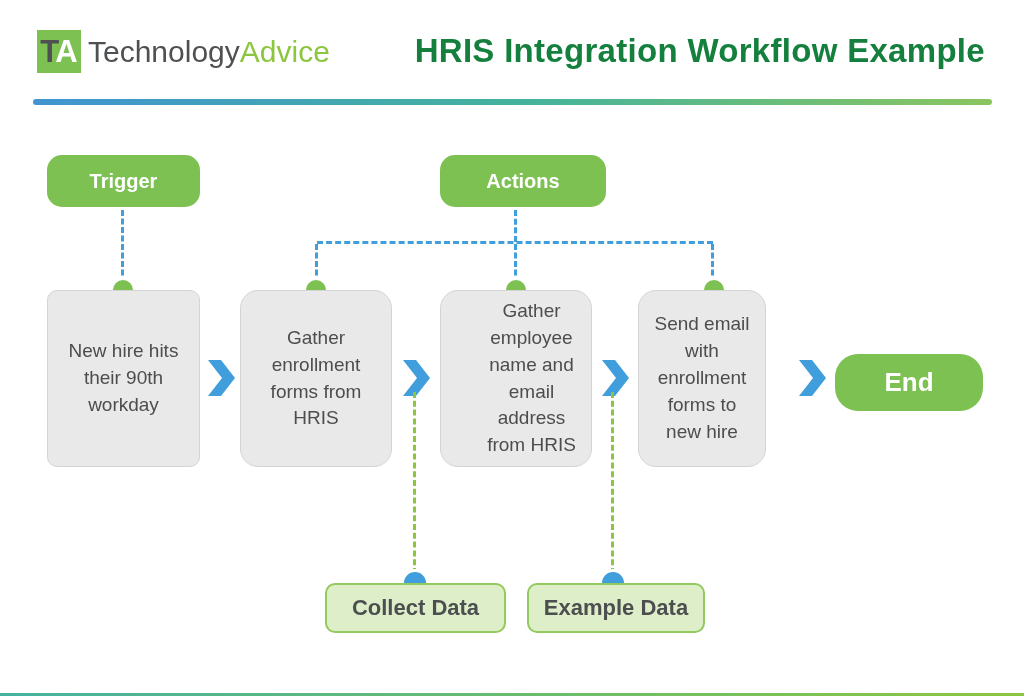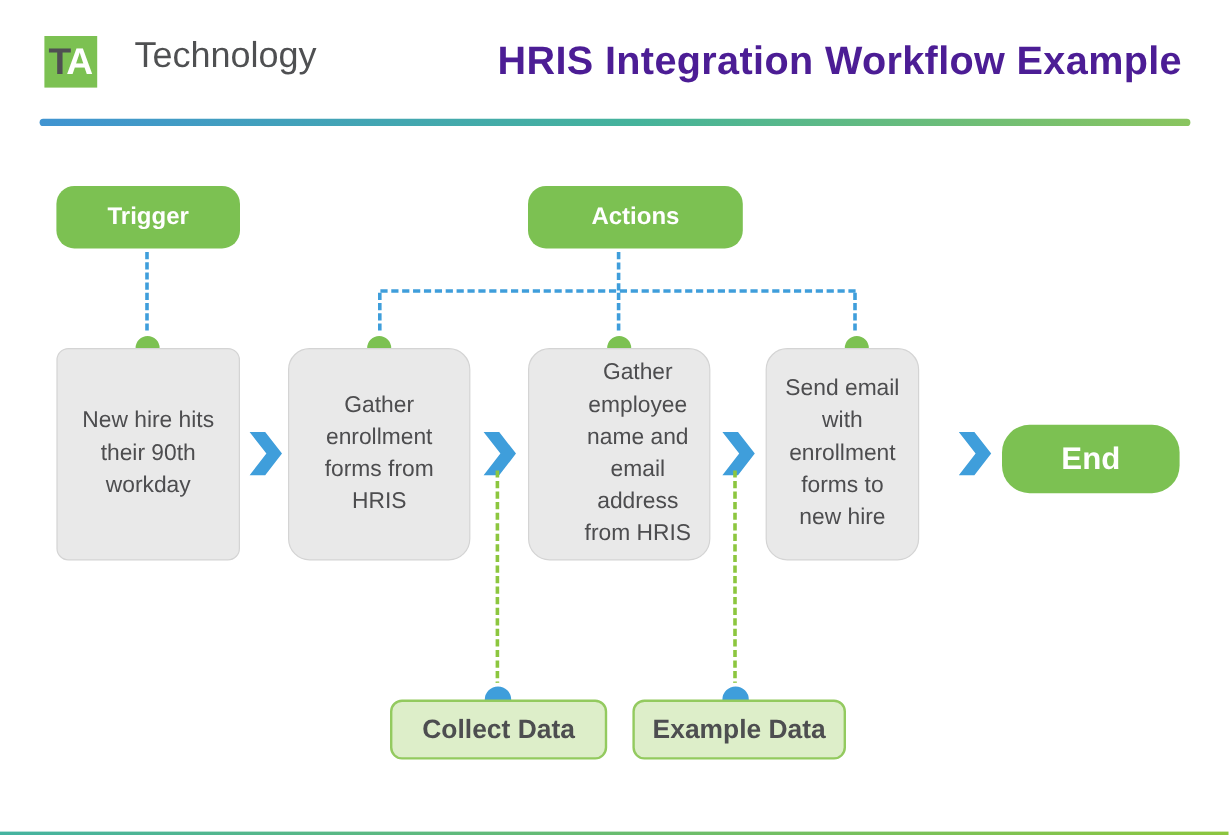--- a/index.html
+++ b/index.html
@@ -9,44 +9,44 @@
   }
   
   .logo-mark {
     position:absolute; left:37px; top:30px; width:44px; height:43px;
     background:#7cc152; display:flex; align-items:center; justify-content:center;
   }
   .logo-mark .t { color:#4f5052; font-weight:700; font-size:31px; letter-spacing:-4px; }
   .logo-mark .a { color:#ffffff; font-weight:700; font-size:31px; }
   .logo-text {
     position:absolute; left:88px; top:30px; height:43px;
-    display:flex; font-size:30px; font-weight:500; color:#4f5052;margin-left:24px;
+    display:flex; align-items:center; font-size:30px; font-weight:500; color:#4f5052;
   }
   .logo-text .advice { color:#8cc63f; }
   .page-title {
     position:absolute; right:39px; top:28px; height:46px;
     display:flex; align-items:center; font-size:33px; font-weight:800;
-    color:#4c1d95; letter-spacing:0.3px;
+    color:#15803d; letter-spacing:0.3px;
   }
   .top-bar {
     position:absolute; left:33px; top:99px; width:959px; height:6px; border-radius:3px;
     background:linear-gradient(90deg,#4094d1 0%, #45b39b 52%, #8ac55f 100%);
   }
   .bottom-bar {
     position:absolute; left:0; bottom:0; width:1024px; height:3px;
     background:linear-gradient(90deg,#45b3a0 0%, #8cc63f 100%);
   }
   
   .pill {
     position:absolute; background:#7cc152; color:#ffffff; border-radius:15px;
     display:flex; align-items:center; justify-content:center;
     font-weight:700; font-size:20px;
   }
   #trigger-pill { left:47px;  top:155px; width:153px; height:52px; }
-  #actions-pill { left:440px; top:155px; width:179px; height:52px; }
+  #actions-pill { left:440px; top:155px; width:166px; height:52px; }
   #end-pill     { left:835px; top:354px; width:148px; height:57px; border-radius:23px; font-size:26px; }
   
   .step-box {
     position:absolute; top:290px; height:177px;
     background:#e9e9e9; border:1px solid #d4d4d4; border-radius:18px;
     display:flex; align-items:center; justify-content:center; text-align:center;
     font-size:19px; color:#4d4d4f; line-height:1.42; padding:0 13px; box-sizing:border-box;
   }
   #step-1 { left:47px;  width:153px;border-radius:10px; }
   #step-2 { left:240px; width:152px;justify-content:center; }
@@ -79,20 +79,21 @@
 <body>
 
 <div id="canvas">
 
   <div class="logo-mark">
     <span class="t">T</span>
       <span class="a">A</span>
   </div>
   <div class="logo-text">
     <span>Technology</span>
+      <span class="advice">Advice</span>
   </div>
   <div class="page-title">HRIS Integration Workflow Example</div>
   <div class="top-bar"></div>
 
   <div class="pill" id="trigger-pill">Trigger</div>
   <div class="pill" id="actions-pill">Actions</div>
 
   <div class="vdash-blue" style="left:121px; top:210px; height:74px;"></div>
   <div class="vdash-blue" style="left:514px; top:210px; height:32px;"></div>
   <div class="hdash-blue" style="left:317px; top:241px; width:396px;"></div>

